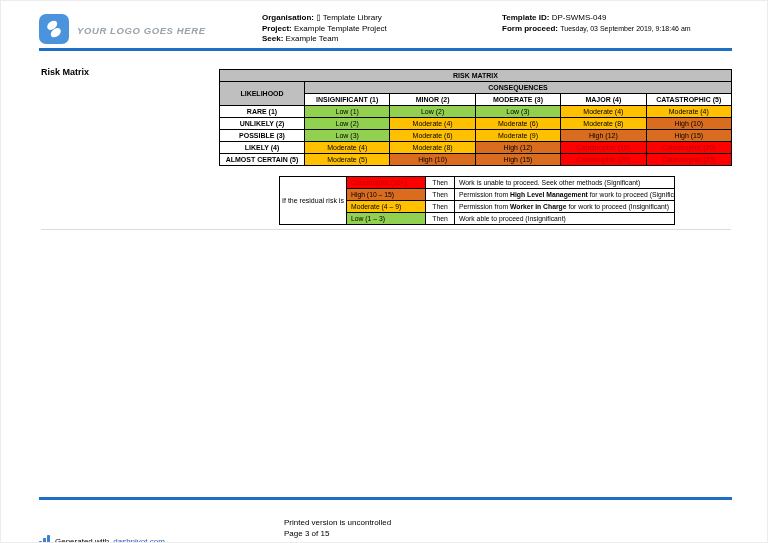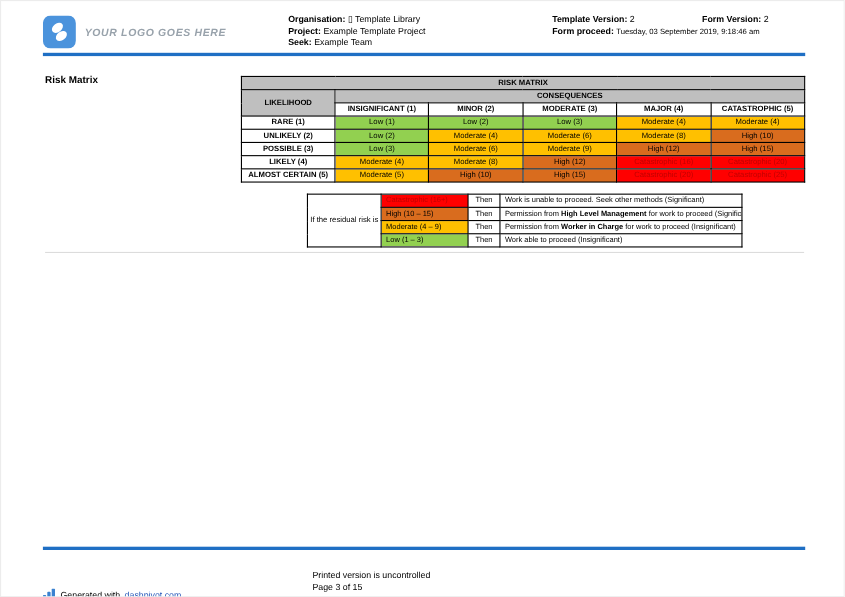--- a/index.html
+++ b/index.html
@@ -89,26 +89,22 @@
       <span>Example Template Project</span>
     </div>
     <div>
       <b>Seek:</b>
       <span>Example Team</span>
     </div>
   </div>
 
   <div class="info-block info-tpl">
     <div>
-      <span class="pair-gap">
-        <b>Template Version:</b>
-        <span>2</span>
-      </span>
-      <b>Form Version:</b>
-      <span>2</span>
+      <b>Template ID:</b>
+      <span>DP-SWMS-049</span>
     </div>
     <div>
       <b>Form proceed:</b>
       <span class="small-val">Tuesday, 03 September 2019, 9:18:46 am</span>
     </div>
   </div>
 
   <div class="hrule top-rule" style="background: rgb(31, 111, 196);"></div>
 
   <div class="section-title">Risk Matrix</div>

